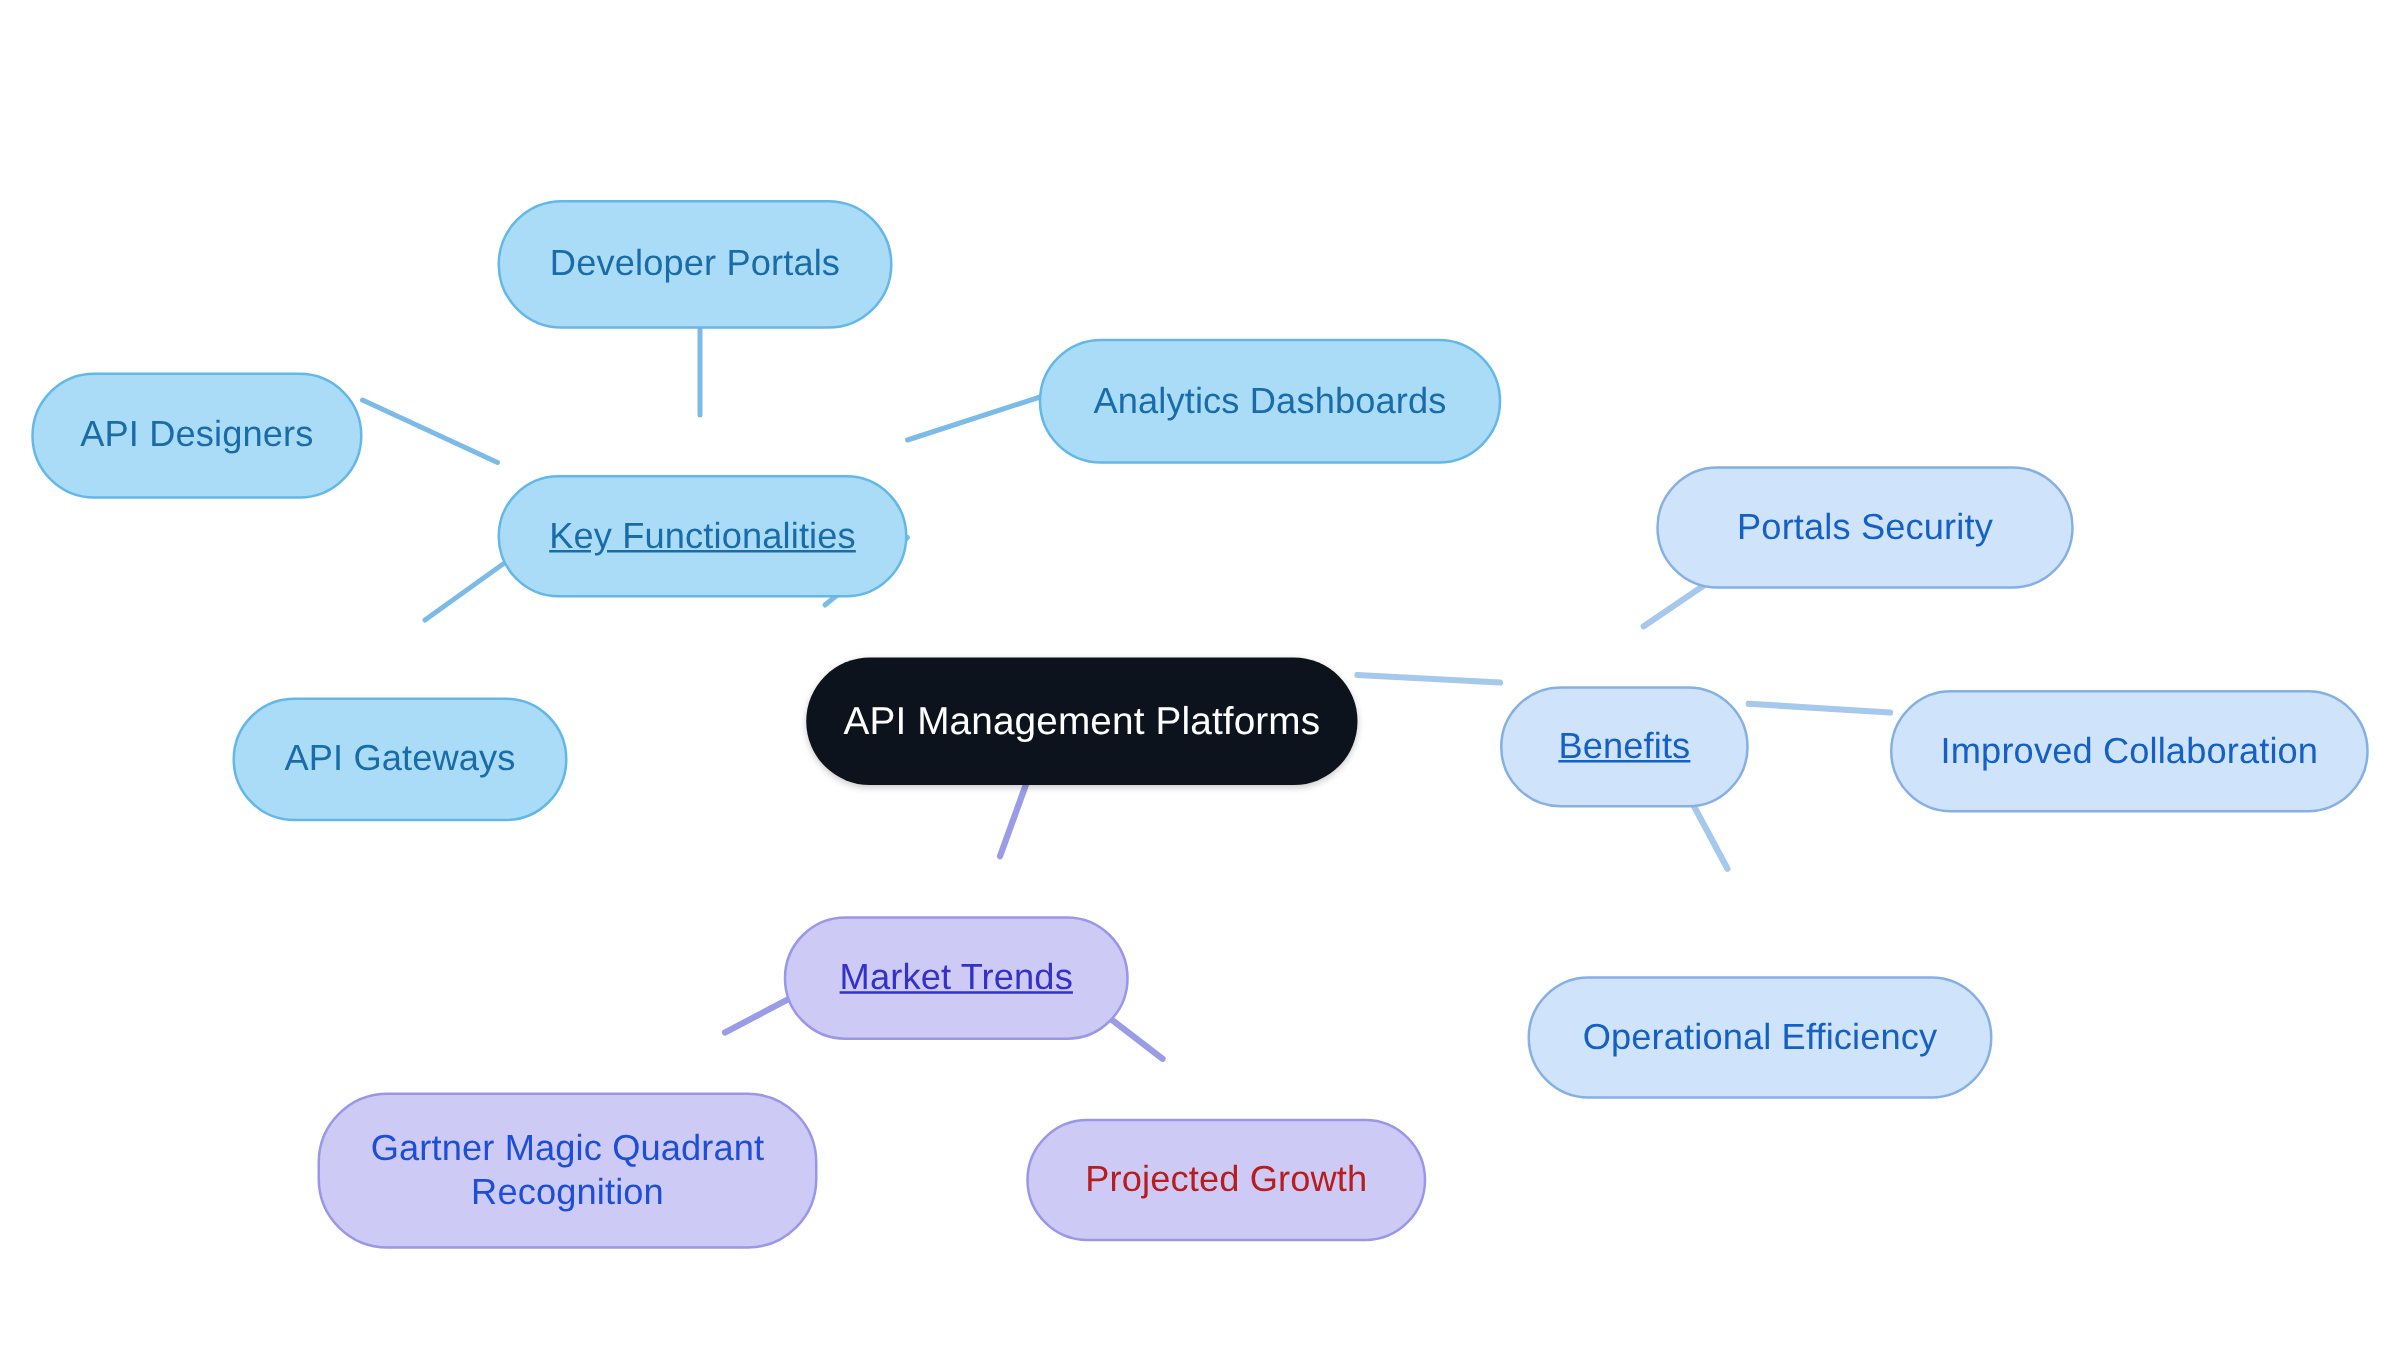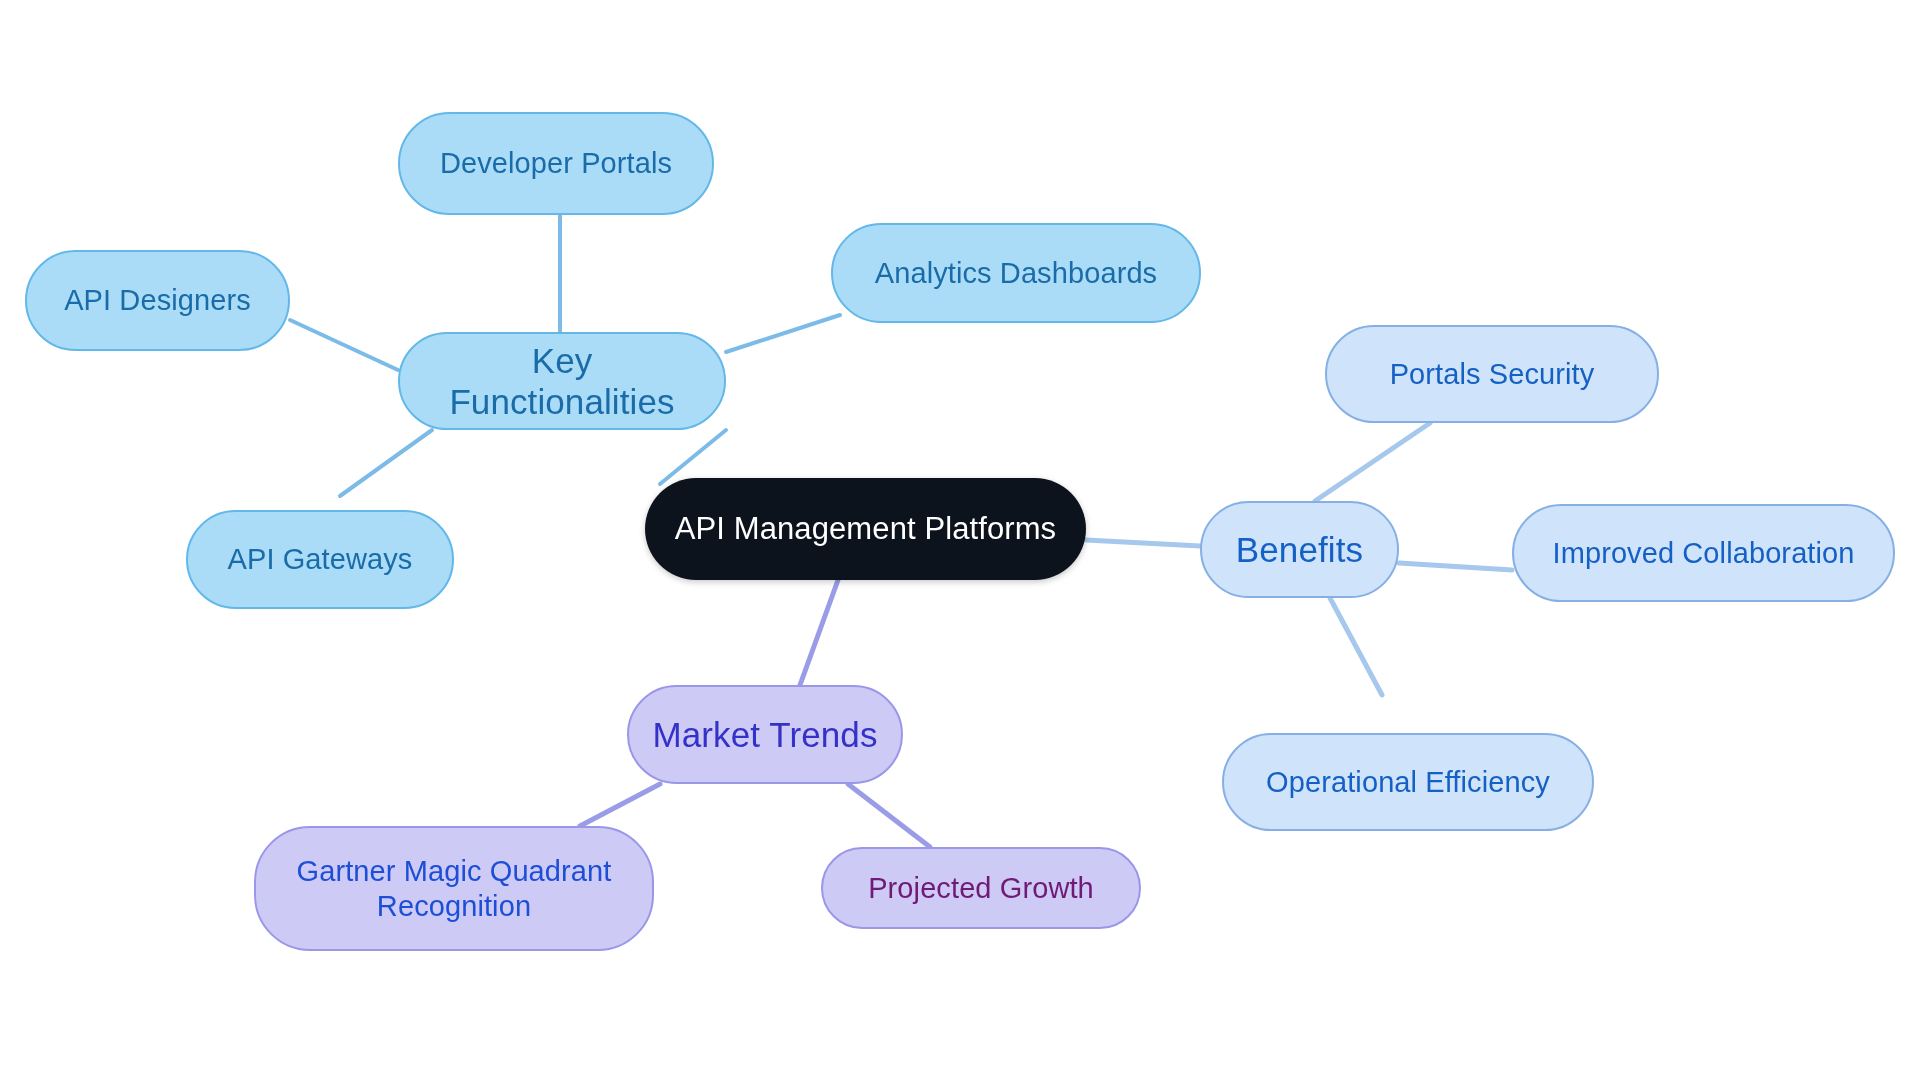--- a/index.html
+++ b/index.html
@@ -32,27 +32,28 @@
     align-items: center;
     justify-content: center;
     text-align: center;
     border-radius: 56px;
     border-style: solid;
     border-width: 2px;
     line-height: 1.18;
     white-space: pre-line;
     padding: 4px 18px;
     letter-spacing: 0.1px;
+    margin-top: 48px;
   }
   .node.root {
     border-radius: 52px;
     border-width: 0;
     box-shadow: 0 2px 6px rgba(0,0,0,0.22);
   }
-  .lvl1 { font-size: 35px; }
+  .lvl1 { font-size: 29px; text-decoration: underline; }
   .lvl2 { font-size: 29px; }
   .root { font-size: 31px; }
 </style>
 </head>
 <body>
 
 <div id="canvas">
   <svg id="edges" viewBox="0 0 1920 1083" xmlns="http://www.w3.org/2000/svg">
       <line x1="660" y1="484" x2="726" y2="430" stroke="#7cbbe8" stroke-width="4" stroke-linecap="round"></line>
       <line x1="560" y1="332" x2="560" y2="215" stroke="#7cbbe8" stroke-width="4" stroke-linecap="round"></line>
@@ -74,15 +75,15 @@
       <div class="node lvl2" style="left: 25px; top: 250px; width: 265px; height: 101px; background: rgb(170, 220, 248); border-color: rgb(99, 184, 232); color: rgb(26, 108, 168);">API Designers</div>
       <div class="node lvl2" style="left: 831px; top: 223px; width: 370px; height: 100px; background: rgb(170, 220, 248); border-color: rgb(99, 184, 232); color: rgb(26, 108, 168);">Analytics Dashboards</div>
       <div class="node lvl2" style="left: 186px; top: 510px; width: 268px; height: 99px; background: rgb(170, 220, 248); border-color: rgb(99, 184, 232); color: rgb(26, 108, 168);">API Gateways</div>
       <div class="node lvl1" style="left: 1200px; top: 501px; width: 199px; height: 97px; background: rgb(207, 227, 250); border-color: rgb(134, 176, 228); color: rgb(21, 96, 196);">Benefits</div>
       <div class="node lvl2" style="left: 1325px; top: 325px; width: 334px; height: 98px; background: rgb(207, 227, 250); border-color: rgb(134, 176, 228); color: rgb(21, 96, 196);">Portals Security</div>
       <div class="node lvl2" style="left: 1512px; top: 504px; width: 383px; height: 98px; background: rgb(207, 227, 250); border-color: rgb(134, 176, 228); color: rgb(21, 96, 196);">Improved Collaboration</div>
       <div class="node lvl2" style="left: 1222px; top: 733px; width: 372px; height: 98px; background: rgb(207, 227, 250); border-color: rgb(134, 176, 228); color: rgb(21, 96, 196);">Operational Efficiency</div>
       <div class="node lvl1" style="left: 627px; top: 685px; width: 276px; height: 99px; background: rgb(205, 202, 246); border-color: rgb(154, 151, 232); color: rgb(52, 49, 200);">Market Trends</div>
       <div class="node lvl2" style="left: 254px; top: 826px; width: 400px; height: 125px; background: rgb(205, 202, 246); border-color: rgb(154, 151, 232); color: #1d4ed8;">Gartner Magic Quadrant
 Recognition</div>
-      <div class="node lvl2" style="left: 821px; top: 847px; width: 320px; height: 82px; background: rgb(205, 202, 246); border-color: rgb(154, 151, 232); color: #701a75;">Projected Growth</div>
+      <div class="node lvl2" style="left: 821px; top: 847px; width: 320px; height: 98px; background: rgb(205, 202, 246); border-color: rgb(154, 151, 232); color: #b91c1c;">Projected Growth</div>
     </div>
 </div>
 
 </body></html>

